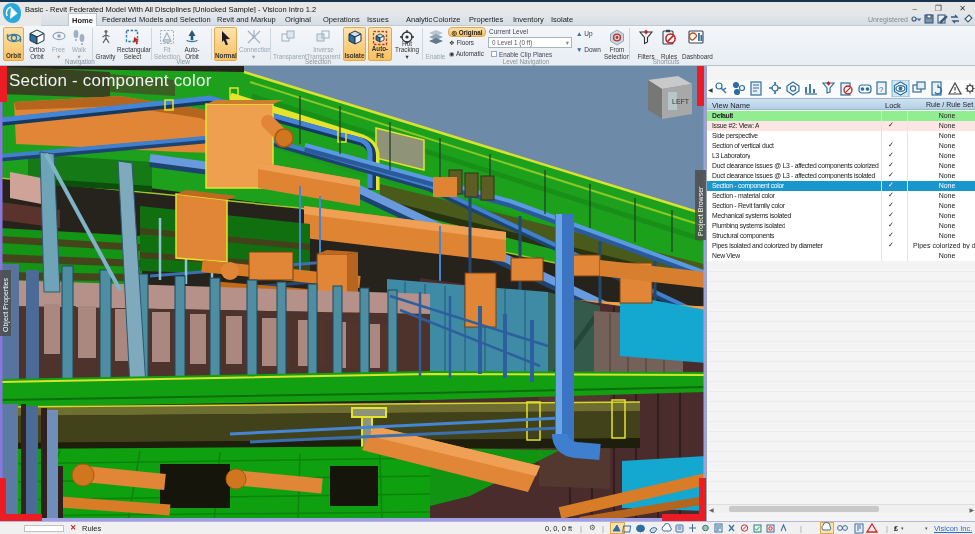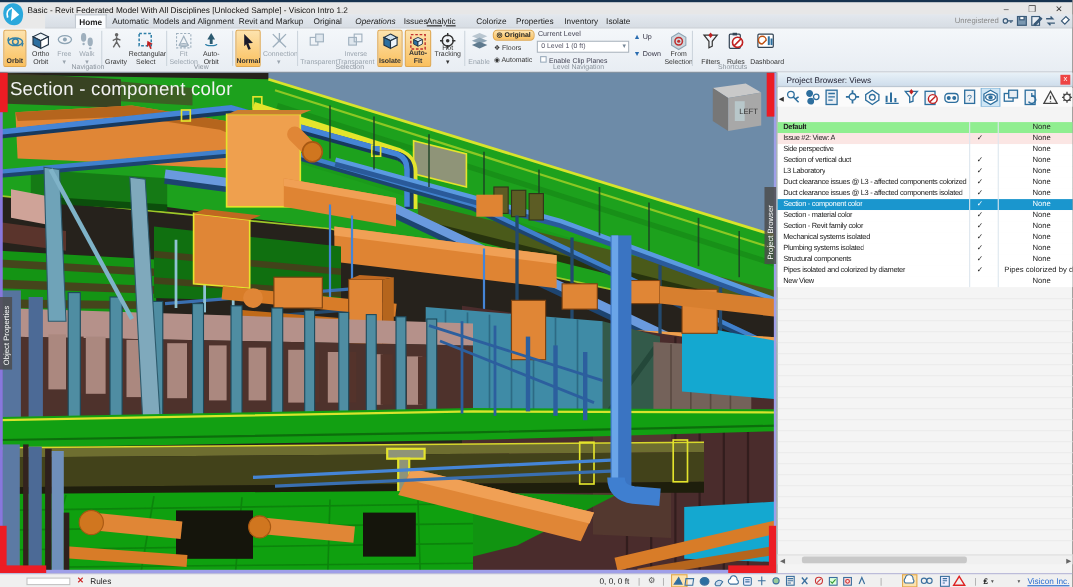--- a/index.html
+++ b/index.html
@@ -58,27 +58,27 @@
     <div class="winbtn" style="right:33px;">❐</div>
     <div class="winbtn" style="right:9px;">✕</div>
   </div>
   <svg id="logo" viewBox="0 0 20 22">
     <path d="M10 1 C4 1 1 5 1 10 C1 16 5 21 11 21 C16 21 19 17 19 11 C19 5 15 1 10 1 Z" fill="#2aa8dc"></path>
     <path d="M9 5 L15.5 11.5 L8 17 Z" fill="#fff"></path>
     <path d="M5 14 C3.5 10 5 6.5 9 5" stroke="#fff" stroke-width="1.6" fill="none"></path>
   </svg>
   <div id="tabrow">
     <div class="tab active" style="left:27px;">Home</div>
-    <div class="tab" style="left:58px;">Automatic</div>
-    <div class="tab" style="left:95px;">Models and Alignment</div>
+    <div class="tab" style="left:58px;">Federated</div>
+    <div class="tab" style="left:95px;">Models and Selection</div>
     <div class="tab" style="left:173px;">Revit and Markup</div>
     <div class="tab" style="left:241px;">Original</div>
-    <div class="tab" style="left:279px;font-style:italic;">Operations</div>
+    <div class="tab" style="left:279px;">Operations</div>
     <div class="tab" style="left:323px;">Issues</div>
-    <div class="tab" style="left:344px;text-decoration:underline;">Analytic</div>
+    <div class="tab" style="left:362px;">Analytic</div>
     <div class="tab" style="left:389px;">Colorize</div>
     <div class="tab" style="left:425px;">Properties</div>
     <div class="tab" style="left:469px;">Inventory</div>
     <div class="tab" style="left:507px;">Isolate</div>
     <div id="unreg">Unregistered</div>
     <svg width="100" height="11" viewBox="0 0 100 11" style="position:absolute;right:5px;top:1px;">
       <g fill="none" stroke="#3a5a78" stroke-width="1.1">
         <circle cx="3" cy="5" r="2"></circle>
           <path d="M5 5 h5 M8 5 v2"></path>
         <g transform="translate(13,0)">
@@ -615,21 +615,20 @@
     <g>
       <rect x="0" y="204" width="11" height="66" fill="#4c4c4c" opacity="0.85"></rect>
       <text x="8" y="266" font-size="7" fill="#fff" transform="rotate(-90 8 266)" font-family="Liberation Sans">Object Properties</text>
       <rect x="695" y="104" width="11" height="70" fill="#4c4c4c" opacity="0.85"></rect>
       <text x="703" y="170" font-size="7" fill="#fff" transform="rotate(-90 703 170)" font-family="Liberation Sans">Project Browser</text>
     </g>
   </svg>
     <div id="vptitle">Section - component color</div>
   </div>
   <div id="panel">
-    <div id="paneltitle">Project Browser: Views<span id="panelx">x</span></div>
     <div id="ptoolbar">
       <span style="position:absolute;left:1px;top:6px;font-size:6px;color:#333;">◀</span>
       <svg width="264" height="17" viewBox="0 0 264 17" style="position:absolute;left:5px;top:0;">
         <g fill="none" stroke="#2e6f9e" stroke-width="1.2">
           <g transform="translate(2,1)">
               <circle cx="5" cy="5" r="3"></circle>
               <path d="M7 7 L12 12 M9 9 L12 7" stroke-width="1.4"></path>
             </g>
           <g transform="translate(20,1)">
               <circle cx="4" cy="4" r="2.5" fill="#2e6f9e"></circle>
@@ -688,20 +687,25 @@
           <g transform="translate(236,1)" stroke="#444">
               <path d="M7 2 L13 13 H1 Z"></path>
               <path d="M7 6 v3.5 M7 11 v1"></path>
             </g>
           <g transform="translate(252,1)" stroke="#444">
               <circle cx="6" cy="7.5" r="3"></circle>
               <path d="M6 2.5 v2 M6 10.5 v2 M1.5 7.5 h2 M8.5 7.5 h2 M2.8 4.3 l1.4 1.4 M7.8 9.3 l1.4 1.4 M9.2 4.3 l-1.4 1.4 M4.2 9.3 l-1.4 1.4"></path>
             </g>
         </g>
       </svg>
+    </div>
+    <div id="phead">
+      <span style="position:absolute;left:5px;top:2px;">View Name</span>
+      <span style="position:absolute;left:178px;top:2px;">Lock</span>
+      <span style="position:absolute;left:219px;top:2px;font-size:7px;white-space:nowrap;">Rule / Rule Set</span>
     </div>
     <div id="prows">
       <div class="prow" style="top:45px; background:#90ee90;">
           <span class="nm" style="font-weight:bold;">Default</span>
           <span class="rs">None</span>
         </div>
       <div class="prow" style="top:55px; background:#fbe6e4;">
           <span class="nm">Issue #2: View: A</span>
           <span class="ck">✓</span>
           <span class="rs">None</span>

